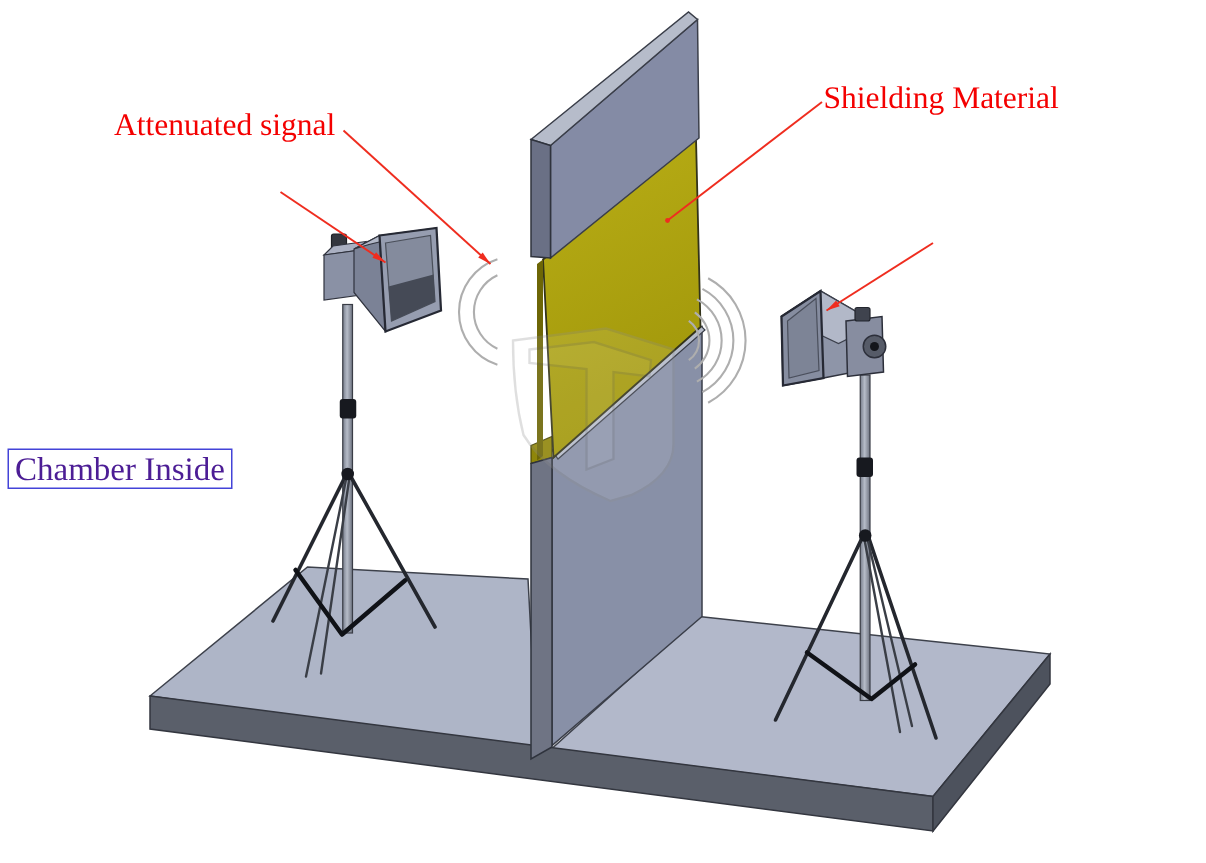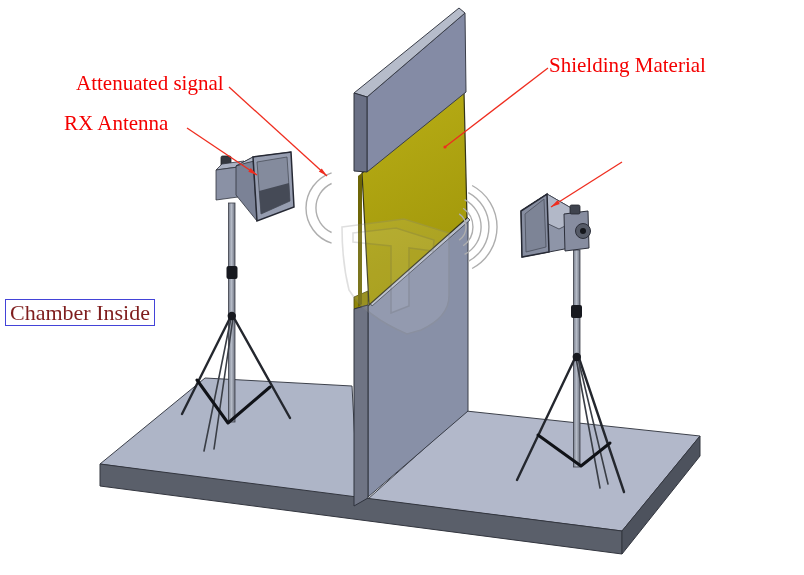--- a/index.html
+++ b/index.html
@@ -6,21 +6,21 @@
   #stage {
     position:relative; width:804px; height:575px; overflow:hidden;
     background:#ffffff; font-family:"Liberation Serif","DejaVu Serif",serif;
   }
   #scene { position:absolute; left:0; top:0; }
   .lbl-red {
     position:absolute; color:#f40000; font-size:21px; line-height:1.1;
     white-space:nowrap; user-select:none;
   }
   .lbl-blue {
-    position:absolute; color:#7f1d1d; font-size:22px; line-height:1.15;
+    position:absolute; color:#4c1d95; font-size:22px; line-height:1.15;
     white-space:nowrap; border:1px solid #4343d8; padding:0px 4px;
     background:#ffffff; user-select:none;
   }
 </style>
 </head>
 <body>
 
 <div id="stage">
 
   <svg id="scene" width="804" height="575" viewBox="0 0 804 575">
@@ -131,20 +131,19 @@
     <g fill="#ef2d1f" stroke="none">
       <polygon points="327,176 318.8,171.6 321.8,168.4"></polygon>
       <polygon points="257,175 248.3,171.8 250.7,168.1"></polygon>
       <polygon points="551,207 557.4,200.3 559.8,204.1"></polygon>
       <circle cx="445" cy="147" r="1.6"></circle>
     </g>
   </svg>
 
   <div class="lbl-red" style="left:57px; top:72px;margin-left:19px;">Attenuated signal</div>
 
-  <div class="lbl-red" style="left:64px; top:112px;">RX Antenna</div>
 
   <div class="lbl-red" style="left:549px; top:54px;">Shielding Material</div>
 
 
   <div class="lbl-blue" style="left:5px; top:299px;">Chamber Inside</div>
 
 </div>
 
 </body></html>

